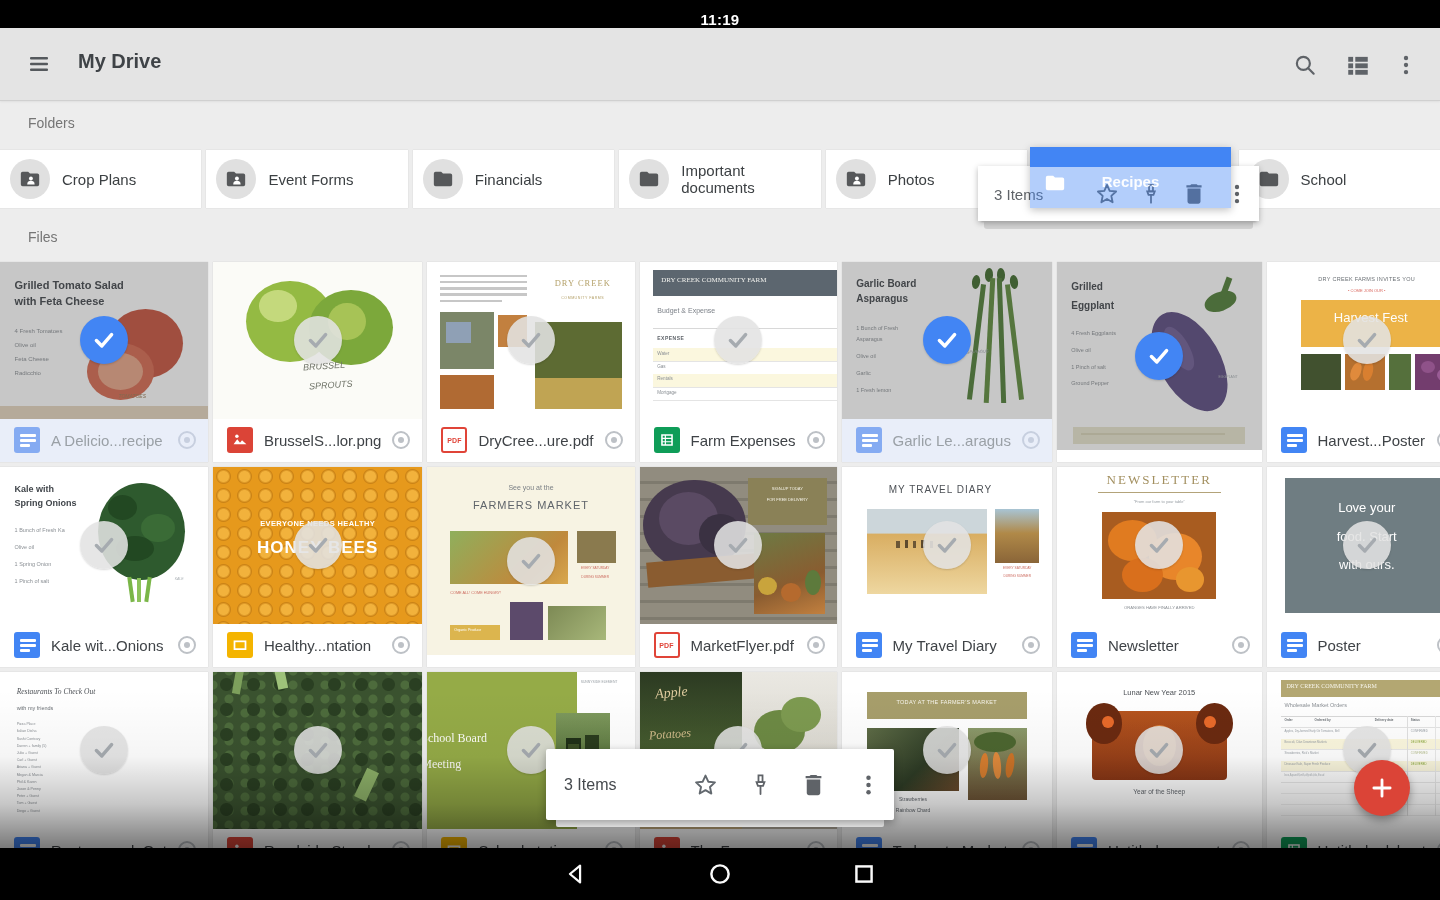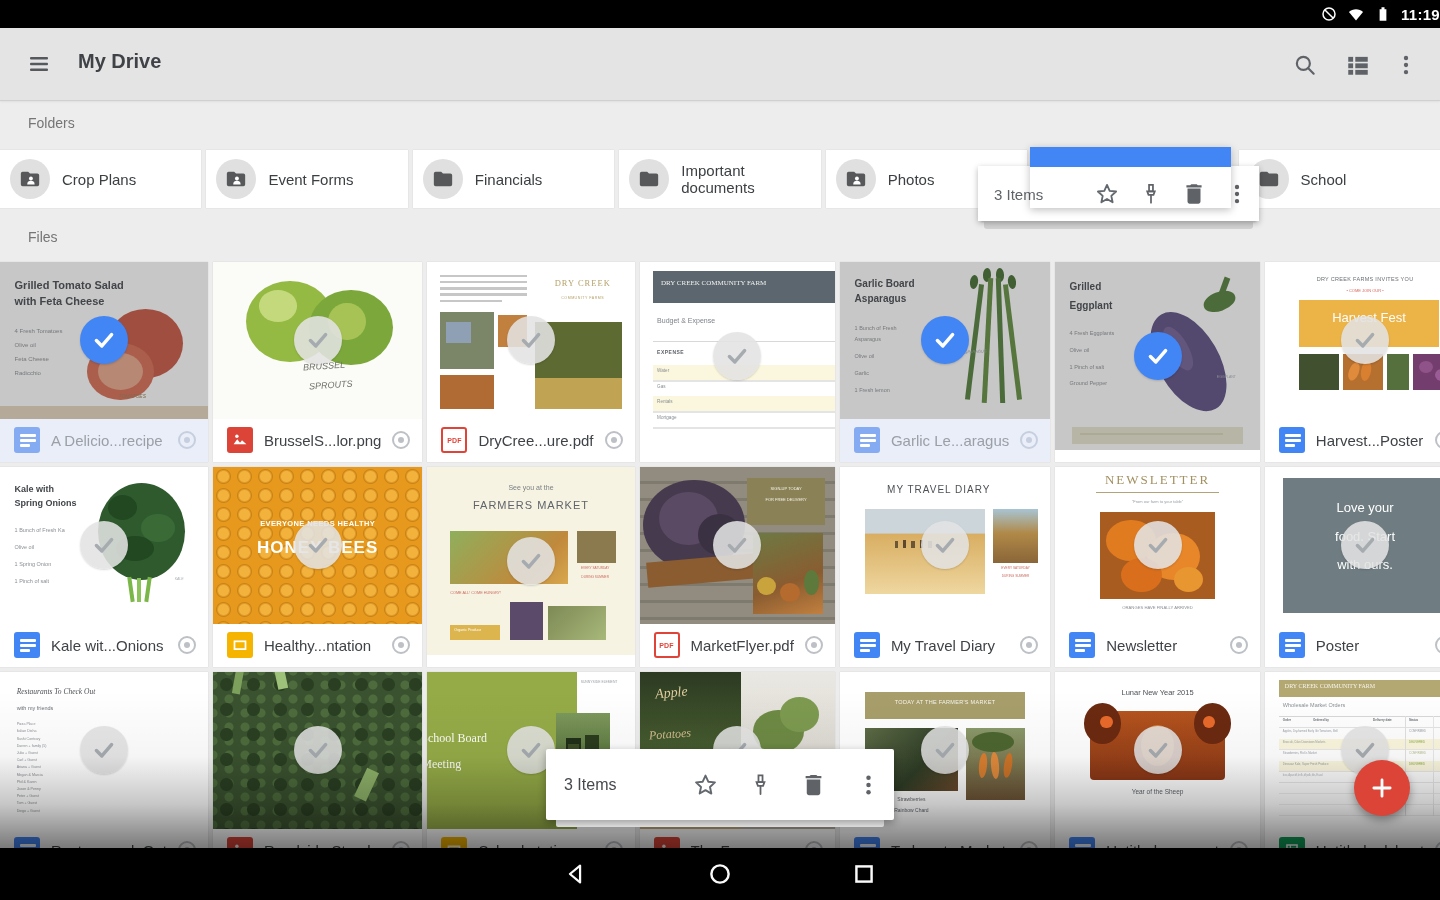--- a/index.html
+++ b/index.html
@@ -1,20 +1,20 @@
 <!DOCTYPE html>
 <html><head>
 <meta charset="utf-8">
 <style>
   html,body{margin:0;padding:0;background:#555;}
   .page{position:relative;width:1440px;height:900px;margin:0 auto;background:#ededed;overflow:hidden;
         font-family:"Liberation Sans",sans-serif;-webkit-font-smoothing:antialiased;}
   
   .statusbar{position:absolute;top:0;left:0;right:0;height:28px;background:#000;z-index:60;
-             display:flex;align-items:center;justify-content:flex-end;gap:9px;box-sizing:border-box;}
+             display:flex;align-items:center;justify-content:flex-end;gap:9px;box-sizing:border-box;flex-direction:column;}
   .statusbar .time{color:#fff;font-size:15px;font-weight:700;letter-spacing:.3px;}
   .sicon{width:18px;height:18px;display:inline-flex;}
   .sicon svg{width:100%;height:100%;}
   
   .appbar{position:absolute;top:28px;left:0;right:0;height:72px;background:#e4e4e4;z-index:55;
           border-bottom:1px solid #d0d0d0;box-shadow:0 1px 2px rgba(0,0,0,.06);}
   .appbar .menu{position:absolute;left:27px;top:24px;width:24px;height:24px;cursor:pointer;}
   .appbar .title{position:absolute;left:78px;top:22px;font-size:20px;font-weight:700;color:#3f4347;}
   .abar-ic{position:absolute;top:24px;width:26px;height:26px;cursor:pointer;}
   .abar-ic svg{width:100%;height:100%;}
@@ -310,20 +310,30 @@
             <div class="prim" style="left: 7%; top: 71.5%; width: 93%; height: 8%; background: rgb(251, 247, 222);"></div>
             <div class="prim" style="left: 9%; top: 73%; font-size: 4.6px; color: rgb(138, 143, 148); white-space: nowrap; line-height: 1.15;">Rentals</div>
             <div class="prim" style="left: 7%; top: 79.5%; width: 93%; height: 0.7%; background: rgb(228, 228, 228);"></div>
             <div class="prim" style="left: 9%; top: 81.5%; font-size: 4.6px; color: rgb(138, 143, 148); white-space: nowrap; line-height: 1.15;">Mortgage</div>
             <div class="prim" style="left: 7%; top: 88%; width: 93%; height: 0.7%; background: rgb(228, 228, 228);"></div>
             <div class="check-circle unsel">
               <svg viewBox="0 0 24 24">
                 <polyline points="5,12.5 10,17.5 19,7" fill="none" stroke="#a6abb0" stroke-width="3.2" stroke-linecap="round" stroke-linejoin="round"></polyline>
               </svg>
             </div>
+          </div>
+          <div class="ffooter">
+            <span class="ficon sheet">
+              <svg viewBox="0 0 24 24">
+                <path d="M6.5 6.5h11v11h-11z" fill="none" stroke="#fff" stroke-width="1.7"></path>
+                <path d="M6.5 10.2h11M6.5 13.9h11M10.2 6.5v11" stroke="#fff" stroke-width="1.3"></path>
+              </svg>
+            </span>
+            <span class="fname2">Farm Expenses</span>
+            <span class="eye"></span>
           </div>
         </div>
         <div class="file-card">
           <div class="thumb">
             <div class="prim" style="left: 7%; top: 10%; font-size: 10px; color: rgb(65, 70, 75); white-space: nowrap; line-height: 1.15; font-weight: 700;">Garlic Board</div>
             <div class="prim" style="left: 7%; top: 20%; font-size: 10px; color: rgb(65, 70, 75); white-space: nowrap; line-height: 1.15; font-weight: 700;">Asparagus</div>
             <div class="prim" style="left: 7%; top: 40%; font-size: 5.5px; color: rgb(138, 143, 148); white-space: nowrap; line-height: 1.15;">1 Bunch of Fresh</div>
             <div class="prim" style="left: 7%; top: 47%; font-size: 5.5px; color: rgb(138, 143, 148); white-space: nowrap; line-height: 1.15;">Asparagus</div>
             <div class="prim" style="left: 7%; top: 58%; font-size: 5.5px; color: rgb(138, 143, 148); white-space: nowrap; line-height: 1.15;">Olive oil</div>
             <div class="prim" style="left: 7%; top: 69%; font-size: 5.5px; color: rgb(138, 143, 148); white-space: nowrap; line-height: 1.15;">Garlic</div>
@@ -819,20 +829,26 @@
           <g fill="#5f6368">
             <circle cx="12" cy="5.5" r="2"></circle>
             <circle cx="12" cy="12" r="2"></circle>
             <circle cx="12" cy="18.5" r="2"></circle>
           </g>
         </svg></span>
   </div>
 
   <div class="drag-tile">
     <div class="strip"></div>
+    <div class="dbody">
+      <span class="dfold"><svg viewBox="0 0 24 24">
+            <path d="M10 4l2 2h8a2 2 0 0 1 2 2v10a2 2 0 0 1-2 2H4a2 2 0 0 1-2-2V6a2 2 0 0 1 2-2h6z" fill="#fff"></path>
+          </svg></span>
+      <span class="dlabel">Recipes</span>
+    </div>
   </div>
 
   <div class="sel-sheet"></div>
   <div class="sel-toolbar">
     <span class="cnt">3 Items</span>
     <span class="t-ic" style="left:146px"><svg viewBox="0 0 24 24">
           <path d="M12 3.6l2.47 5.46 5.93.64-4.42 4.03 1.2 5.87L12 16.6l-5.18 2.99 1.2-5.87-4.42-4.02 5.93-.64z" fill="none" stroke="#62686e" stroke-width="1.7" stroke-linejoin="round"></path>
         </svg></span>
     <span class="t-ic" style="left:201px"><svg viewBox="0 0 24 24">
           <g fill="none" stroke="#5f6368" stroke-width="1.6">

